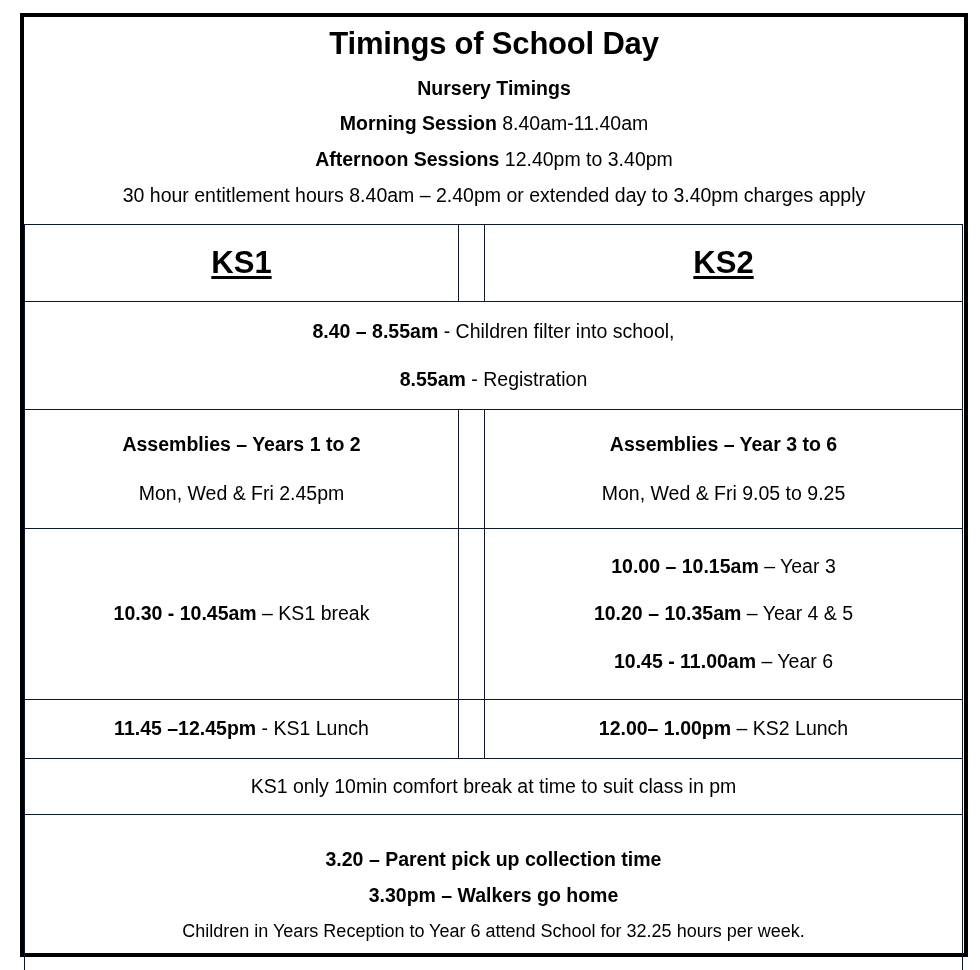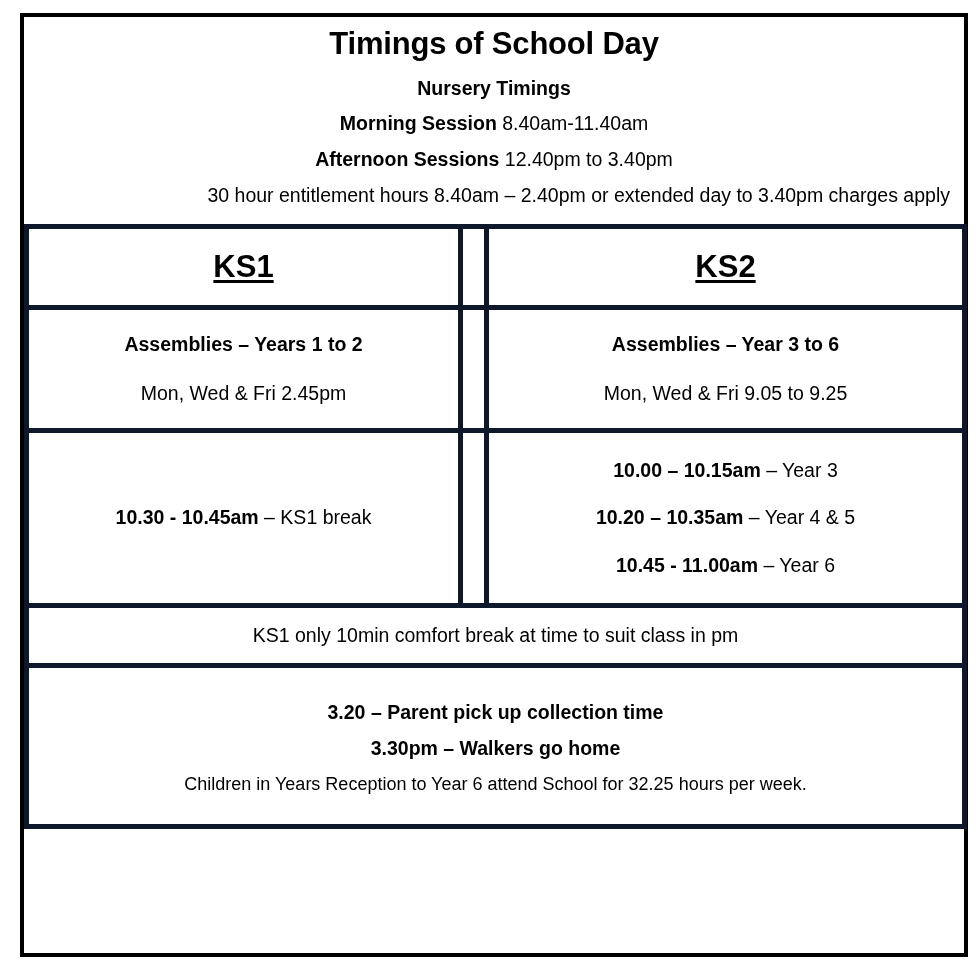--- a/index.html
+++ b/index.html
@@ -61,32 +61,31 @@
   }
   .sub-line.first { }
   .sub-line b { font-weight: bold; }
   .sub-line .reg { font-weight: normal; }
   .note-line {
     font-size: 19.5px;
     font-weight: normal;
     line-height: 1.0;
     margin-top: 17px;
     white-space: nowrap;
-    text-align: right;
   }
 
   
   #timetable {
     margin-top: 18px;
     width: 938px;
     border-collapse: collapse;
     table-layout: fixed;
   }
   #timetable td {
-    border: 5px solid #0f172a;
+    border: 1px solid #0f172a;
     vertical-align: middle;
     text-align: center;
     padding: 0;
   }
   col.c-ks1  { width: 434px; }
   col.c-gap  { width: 26px;  }
   col.c-ks2  { width: 478px; }
 
   .cell-inner {
     padding: 6px 10px;
@@ -169,20 +168,32 @@
             </div>
           </td>
           <td></td>
           <td>
             <div class="cell-inner">
               <span class="ks-title">KS2</span>
             </div>
           </td>
         </tr>
 
+        <tr class="row-filter">
+          <td colspan="3">
+            <div class="cell-inner">
+              <div class="line">
+                <b>8.40 – 8.55am</b><span class="reg"> - Children filter into school,</span>
+              </div>
+              <div class="line">
+                <b>8.55am</b><span class="reg"> - Registration</span>
+              </div>
+            </div>
+          </td>
+        </tr>
 
         <tr class="row-assembly">
           <td>
             <div class="cell-inner">
               <div class="line">
                 <b>Assemblies – Years 1 to 2</b>
               </div>
               <div class="line">
                 <span class="reg">Mon, Wed &amp; Fri 2.45pm</span>
               </div>
@@ -218,20 +229,37 @@
               <div class="line">
                 <b>10.20 – 10.35am</b><span class="reg"> – Year 4 &amp; 5</span>
               </div>
               <div class="line">
                 <b>10.45 - 11.00am</b><span class="reg"> – Year 6</span>
               </div>
             </div>
           </td>
         </tr>
 
+        <tr class="row-lunch">
+          <td>
+            <div class="cell-inner">
+              <div class="line">
+                <b>11.45 –12.45pm</b><span class="reg"> - KS1 Lunch</span>
+              </div>
+            </div>
+          </td>
+          <td></td>
+          <td>
+            <div class="cell-inner">
+              <div class="line">
+                <b>12.00– 1.00pm</b><span class="reg"> – KS2 Lunch</span>
+              </div>
+            </div>
+          </td>
+        </tr>
 
         <tr class="row-comfort">
           <td colspan="3">
             <div class="cell-inner">
               <div class="line">
                 <span class="reg">KS1 only 10min comfort break at time to suit class in pm</span>
               </div>
             </div>
           </td>
         </tr>

